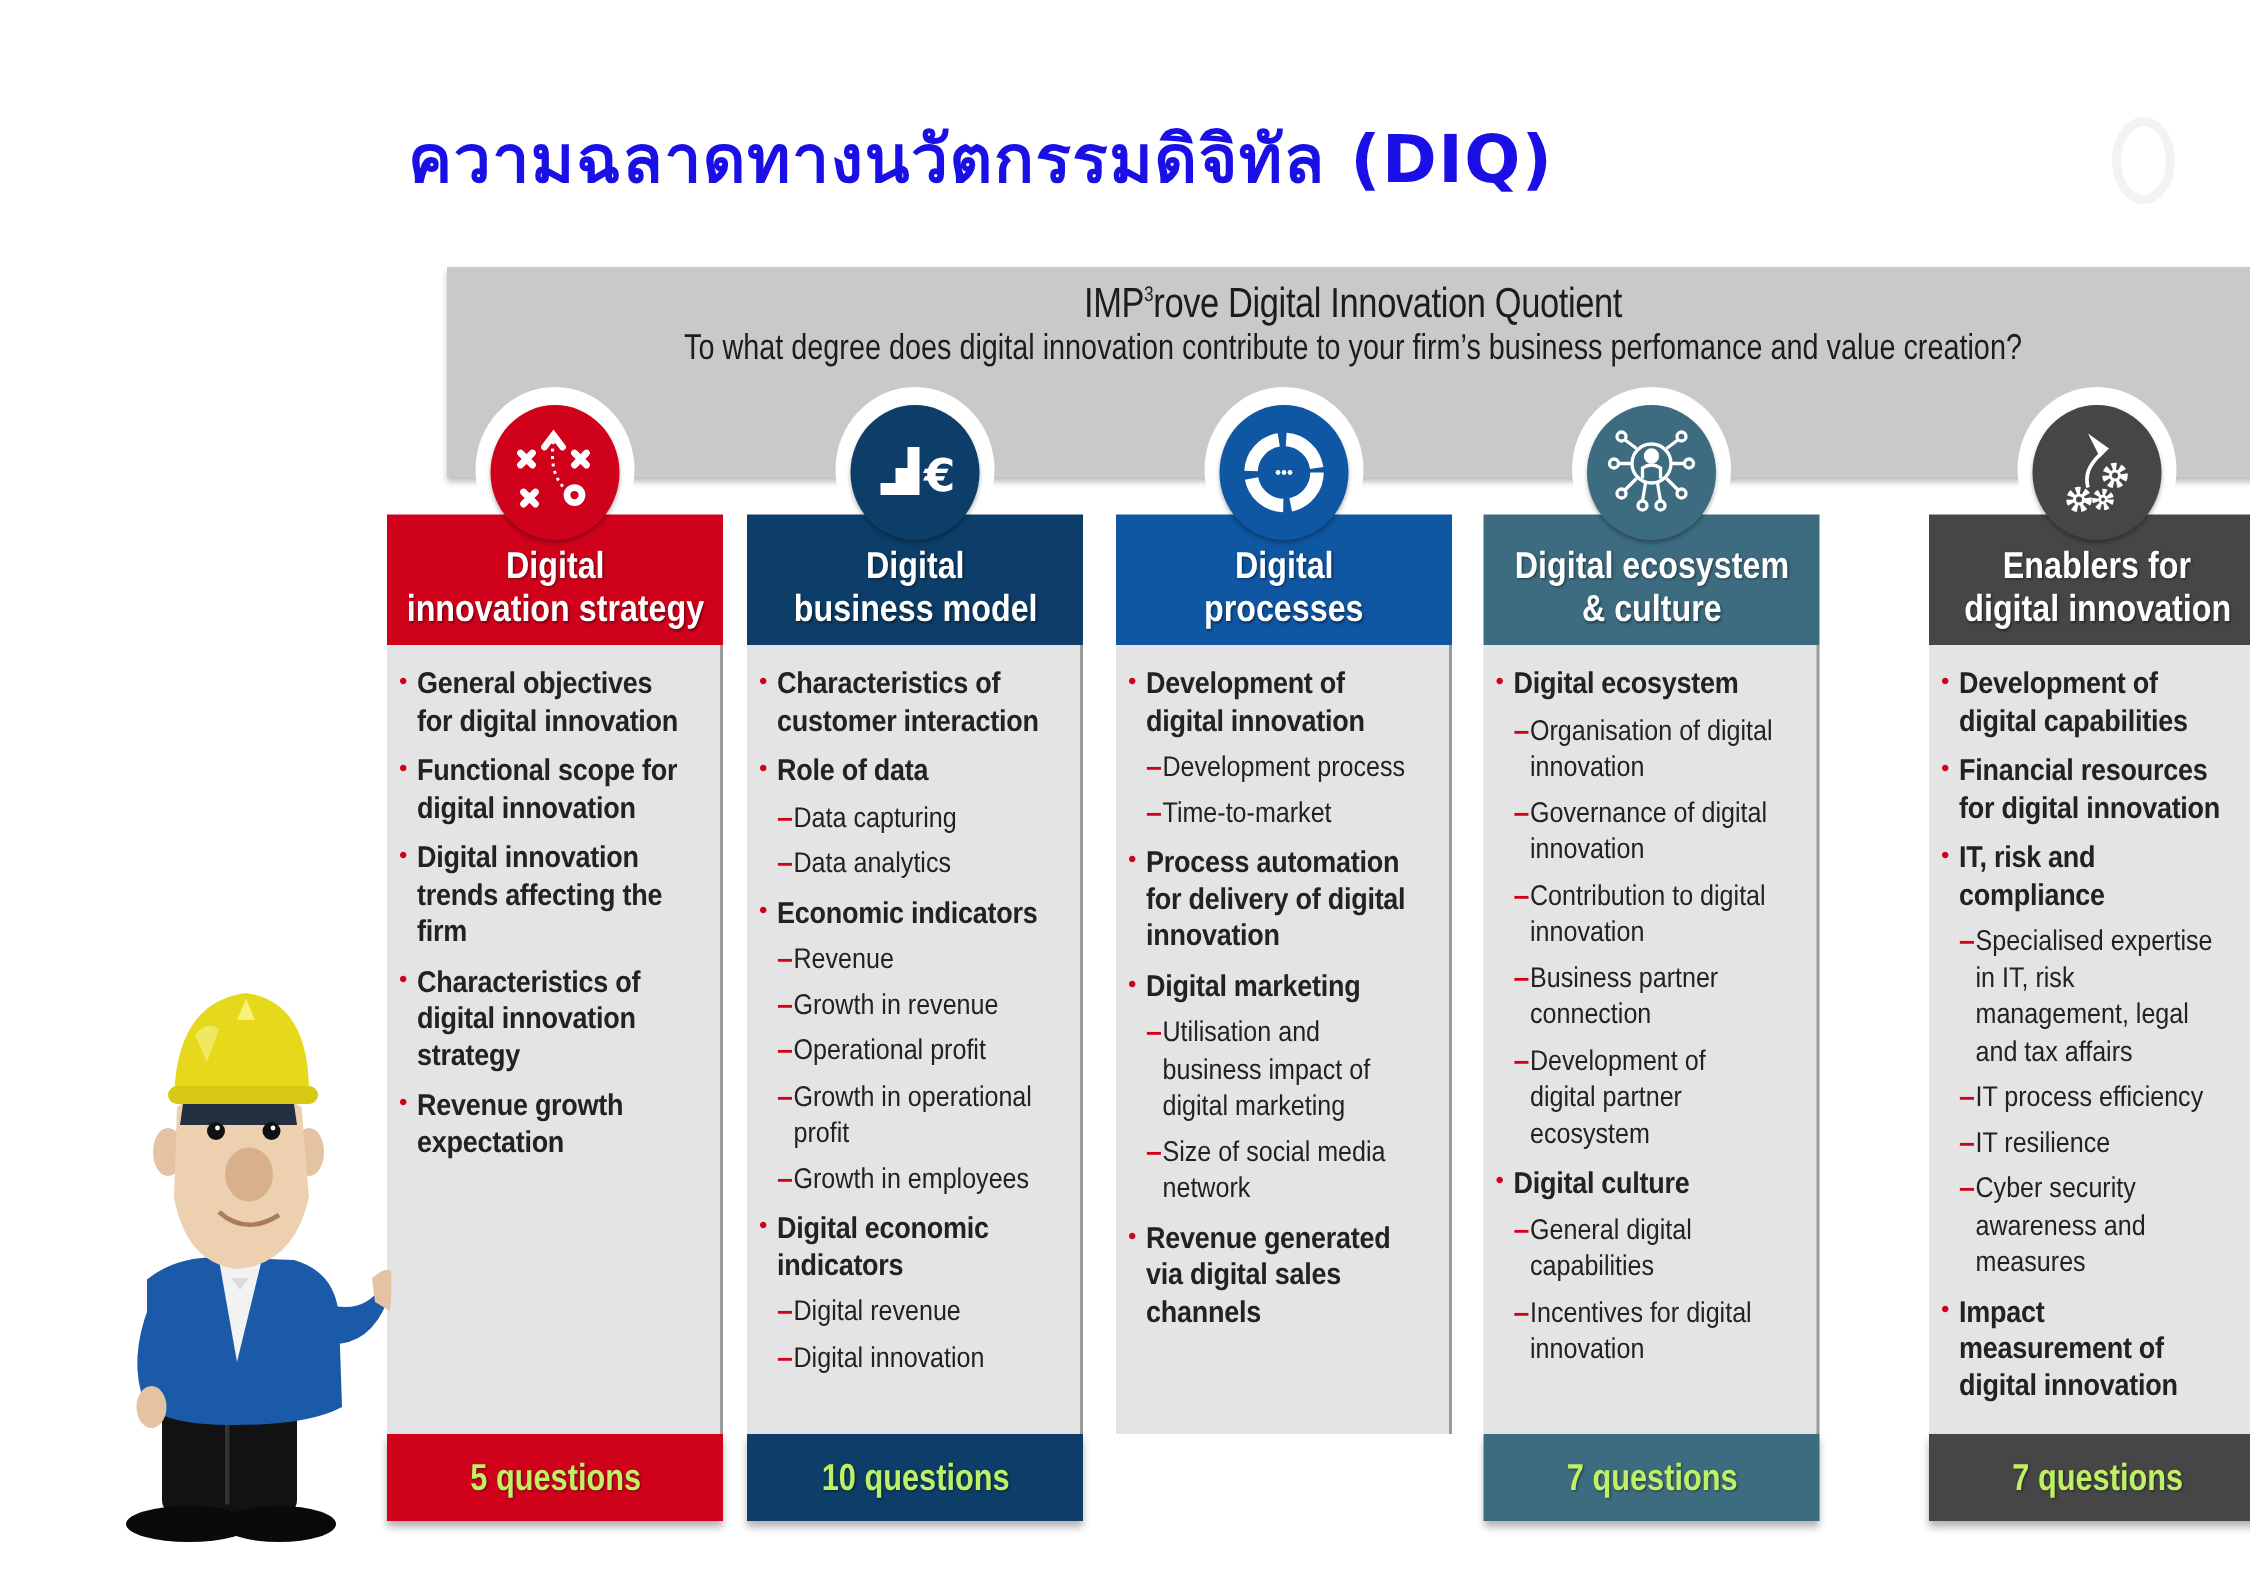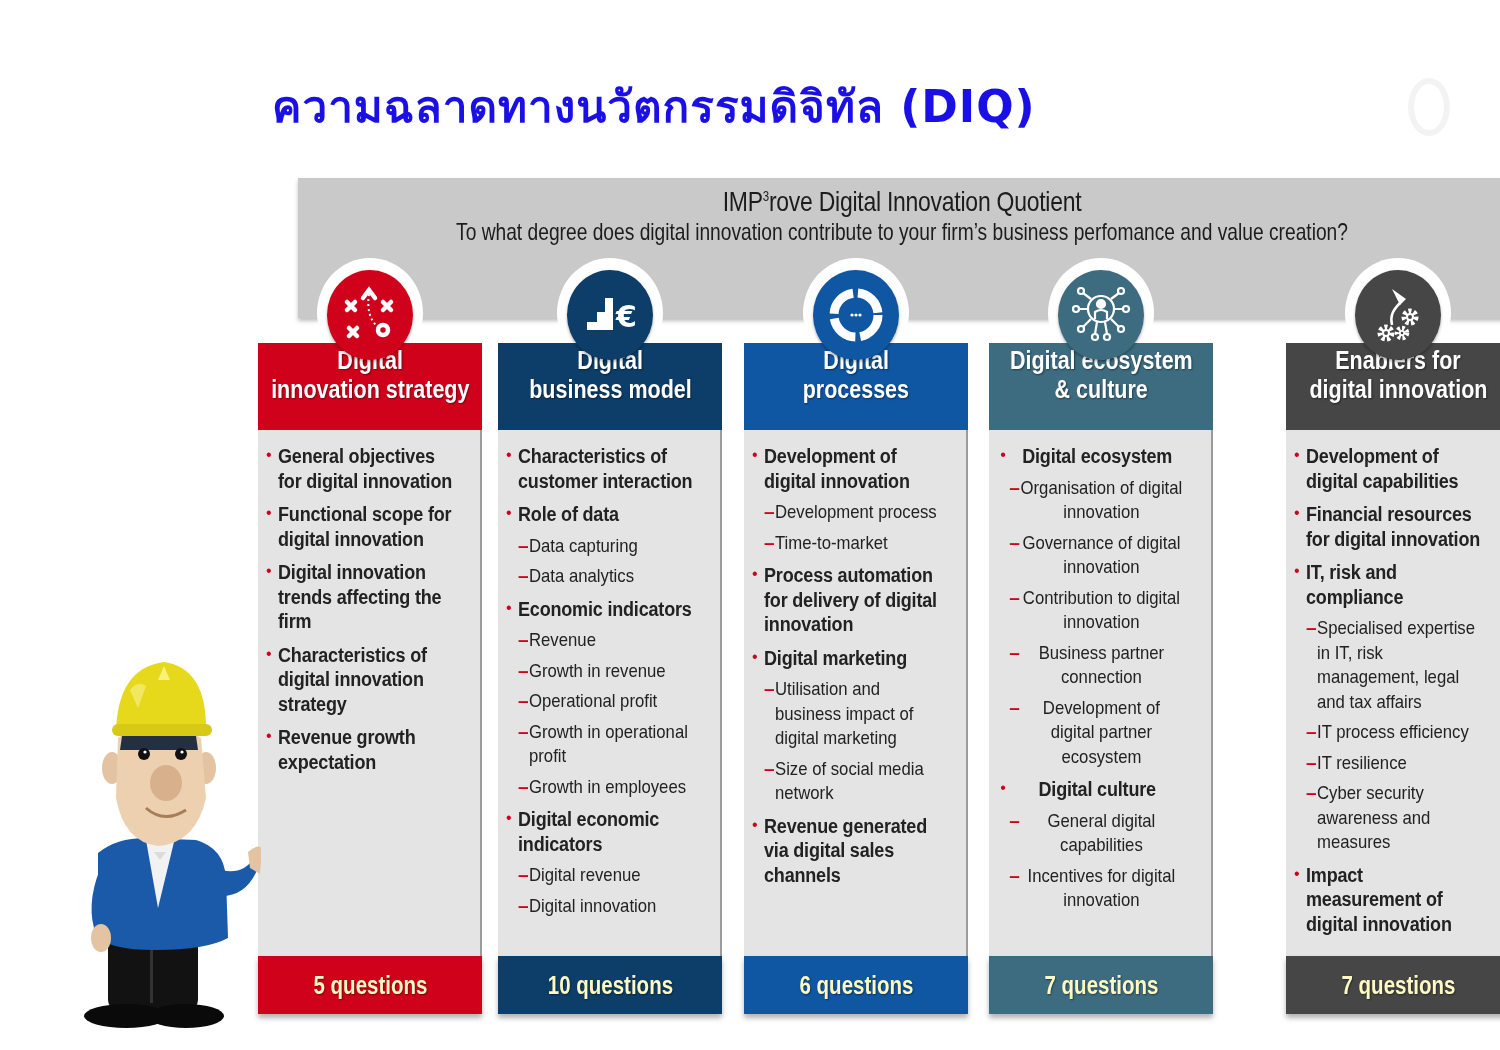--- a/index.html
+++ b/index.html
@@ -41,33 +41,33 @@
   }
   .icon-circle {
     position: absolute; left: 50%; top: 92px; width: 86px; height: 90px;
     margin-left: -43px; border-radius: 50%;
     display: flex; align-items: center; justify-content: center;
     box-shadow: 0 2px 3px rgba(0,0,0,0.3); z-index: 3;
   }
   .cat-head {
     position: absolute; left: 0; top: 165px; width: 224px; height: 87px;
     display: flex; flex-direction: column; align-items: center; justify-content: flex-end;
-    padding-bottom: 26px; color: #ffffff; font-weight: bold; font-size: 25px; line-height: 29px;
+    padding-bottom: 9px; color: #ffffff; font-weight: bold; font-size: 25px; line-height: 29px;
     text-shadow: 1px 1px 2px rgba(0,0,0,0.45); z-index: 2;
   }
   .cat-head span { display: block; transform: scaleX(0.86); white-space: nowrap; }
   .cat-body {
     position: absolute; left: 0; top: 252px; width: 224px; height: 526px;
     background: #e4e4e4; border-right: 2px solid #9b9b9b;
     padding: 14px 6px 0 8px;
   }
   .cat-foot {
     position: absolute; left: 0; top: 778px; width: 224px; height: 58px;
     display: flex; align-items: center; justify-content: center;
-    color: #fef9c3; font-weight: bold; font-size: 25px;
+    color: #bef264; font-weight: bold; font-size: 25px;
     text-shadow: 1px 1px 2px rgba(0,0,0,0.45);
     box-shadow: 0 4px 5px rgba(0,0,0,0.3);
   }
   .cat-foot span { transform: scaleX(0.82); display: block; }
 
   .item { display: flex; font-size: 20px; line-height: 24.5px; color: #1c1c1c; margin-bottom: 9px; letter-spacing: -0.2px; }
   .item .b { color: #d0021b; width: 12px; flex: none; font-size: 16px; line-height: 22px; }
   .item .t { transform: scaleX(0.9); transform-origin: 0 0; width: 222px; font-weight: bold; color: #222; }
   .sub { display: flex; font-size: 19px; line-height: 24.5px; color: #222; margin: -2px 0 8px 12px; }
   .sub .d { color: #d0021b; width: 11px; flex: none; font-weight: bold; }
@@ -244,26 +244,23 @@
         </div>
         <div class="sub">
           <span class="d">–</span>
           <span class="t">Size of social media network</span>
         </div>
         <div class="item">
           <span class="b">•</span>
           <span class="t">Revenue generated via digital sales channels</span>
         </div>
       </div>
-    <div class="cat-foot" style="background: rgb(15, 87, 163);">
-        <span>6 questions</span>
-      </div>
-  </div>
-
-  <div class="col" style="left:731px;text-align:center;">
+  </div>
+
+  <div class="col" style="left:731px;">
     <div class="icon-halo"></div>
     <div class="icon-circle" style="background: rgb(61, 108, 128);">
       <svg width="72" height="72" viewBox="0 0 72 72">
         <g stroke="#fff" stroke-width="2.2" fill="none">
           <circle cx="36" cy="30" r="13"></circle>
           <circle cx="36" cy="25" r="4" fill="#fff"></circle>
           <path d="M30 40 L30 33 Q36 29 42 33 L42 40"></path>
           <path d="M23 30 L14 30 M49 30 L58 30 M26 40 L18 48 M46 40 L54 48 M32 43 L30 55 M40 43 L42 55 M26 20 L18 14 M46 20 L54 14"></path>
           <circle cx="11" cy="30" r="3"></circle>
             <circle cx="61" cy="30" r="3"></circle>

